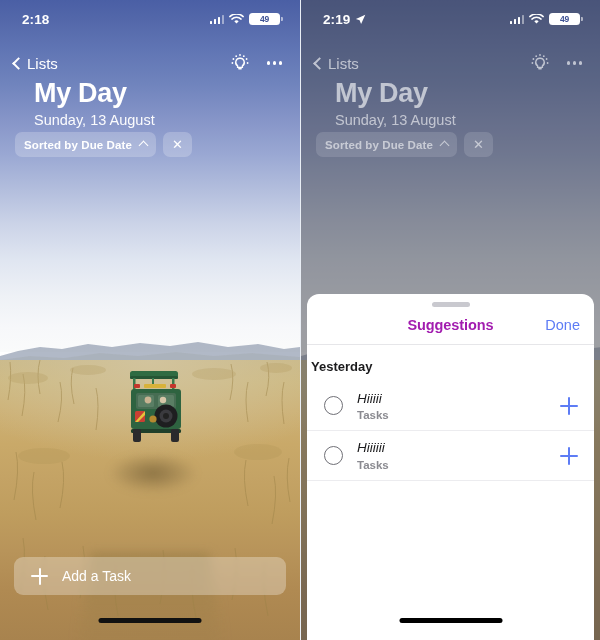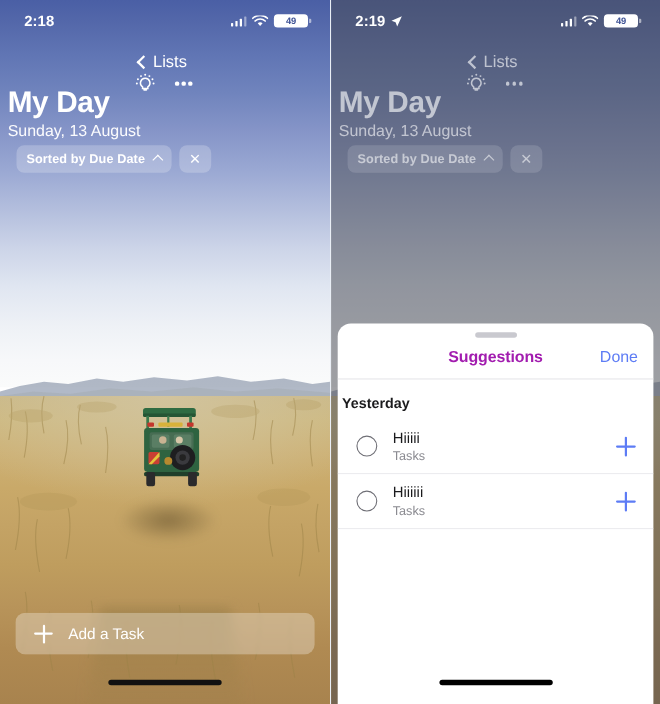--- a/index.html
+++ b/index.html
@@ -79,30 +79,30 @@
   .batt span { font-size:8.5px; font-weight:700; color:#3d5194; letter-spacing:-.2px; }
   .batt::after {
     content:""; position:absolute; right:-3px; top:4px; width:2px; height:4px;
     background:rgba(255,255,255,.55); border-radius:0 1px 1px 0;
   }
 
   
   .navrow {
     position:absolute; left:0; right:0; top:48px; height:30px;
     display:flex; align-items:center; justify-content:space-between;
-    padding: 0 18px 0 14px; z-index: 4; flex-direction: column;
+    padding: 0 18px 0 14px; z-index: 4;
   }
   .backlink { display:flex; align-items:center; gap:4px; color:#fff; font-size:15px; }
   .chev-l { width:9px; height:9px; border-left:2px solid #fff; border-bottom:2px solid #fff; transform: rotate(45deg); }
   .nav-actions { display:flex; align-items:center; gap:16px; }
   .dots { display:flex; gap:2.5px; }
   .dots i { width:3.5px; height:3.5px; border-radius:50%; background:#fff; display:block; }
 
   
-  .titleblock { position:absolute; left:7px; top:78px; z-index:4; }
+  .titleblock { position:absolute; left:34px; top:78px; z-index:4; }
   .bigtitle { color:#fff; font-size:27px; font-weight:700; letter-spacing:-.3px; line-height:1.16; }
   .subtitle { color:#fff; font-size:14.5px; margin-top:3px; opacity:.97; }
 
   
   .chips { position:absolute; left:15px; top:132px; display:flex; gap:7px; z-index:4; }
   .chip {
     display:flex; align-items:center; gap:8px;
     background: rgba(255,255,255,0.22);
     border-radius: 7px; padding: 5px 9px;
     color:#fff; font-size:11.5px; font-weight:600; letter-spacing:.1px;
@@ -156,22 +156,22 @@
   .sugg-row {
     display:flex; align-items:center; gap:14px;
     padding: 9px 16px 9px 17px; min-height:46px;
     border-bottom:1px solid #ececef;
   }
   .circle {
     width:19px; height:19px; border-radius:50%;
     border:1.6px solid #6f6f76; flex:none;
   }
   .sugg-text { flex:1; min-width:0; }
-  .sugg-title { font-size:13.5px; color:#1b1b1d; line-height:1.25; }
-  .sugg-sub { font-size:11.5px; color:#8a8a90; margin-top:2px; }
+  .sugg-title { font-size:13.5px; color:#1b1b1d; line-height:1.25;font-style:italic; }
+  .sugg-sub { font-size:11.5px; color:#8a8a90; margin-top:2px;font-weight:bold; }
   .add-plus { position:relative; width:18px; height:18px; flex:none; }
   .add-plus::before, .add-plus::after { content:""; position:absolute; background:#5d7cf5; border-radius:1px; }
   .add-plus::before { left:0; right:0; top:8px; height:2.2px; }
   .add-plus::after { top:0; bottom:0; left:8px; width:2.2px; }
   .dimmed-fill { opacity:.62; }
 </style>
 </head>
 <body>
 
 <div class="stage">

